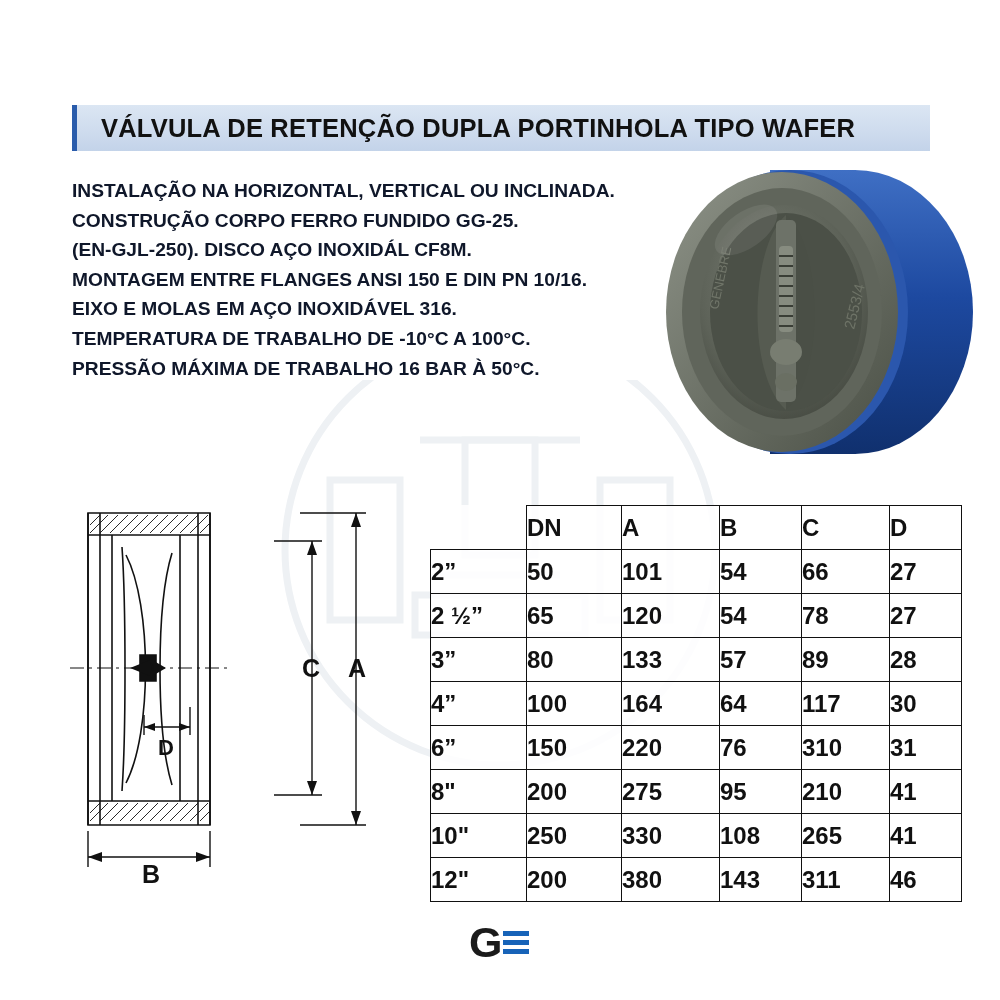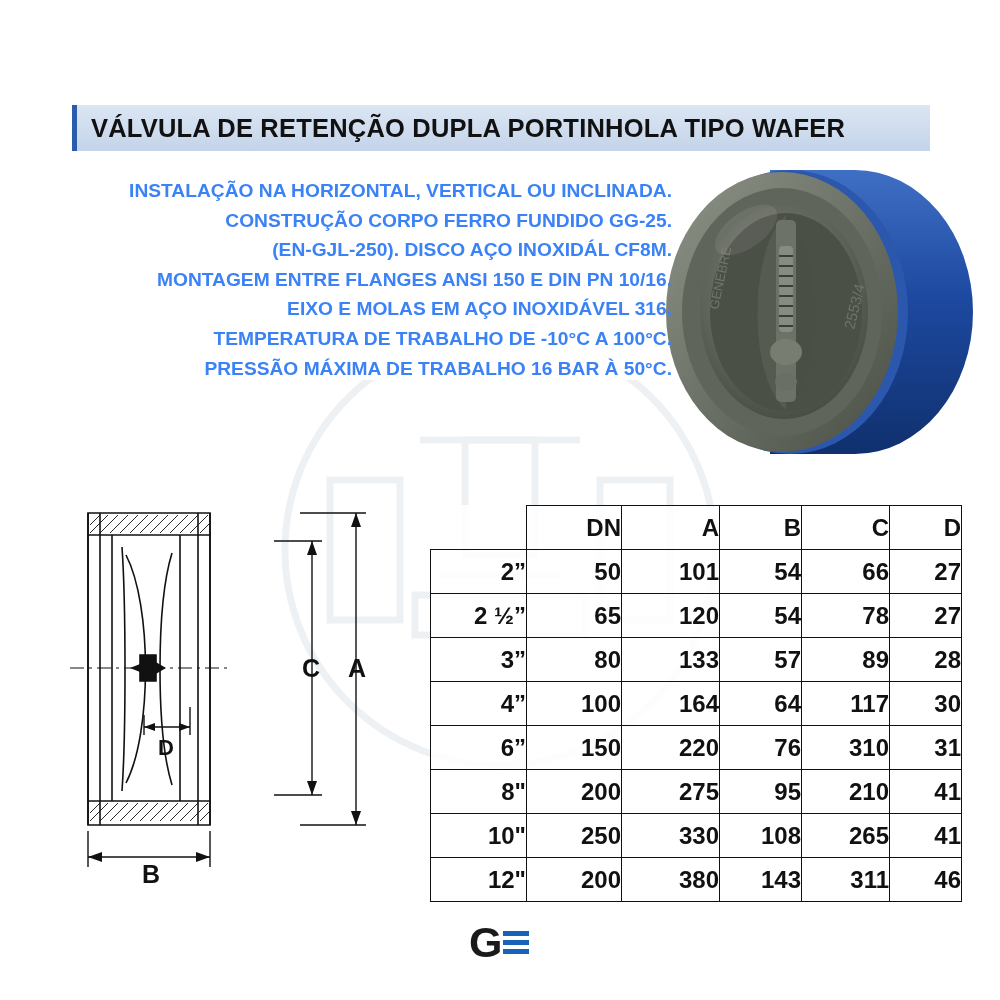--- a/index.html
+++ b/index.html
@@ -43,43 +43,42 @@
     width: 858px;
     height: 46px;
     background: linear-gradient(to bottom, #dbe6f3 0%, #cfdcee 55%, #c3d3e9 100%);
     border-left: 5px solid #2a5cab;
     box-sizing: border-box;
     display: flex;
     align-items: center;
     z-index: 2;
   }
   #title-bar .title-text {
-    padding-left: 14px;
+    padding-left: 24px;
     font-size: 25.5px;
     font-weight: bold;
     color: #111111;
     letter-spacing: 0.2px;
     white-space: nowrap;
   }
 
   
   #spec-list {
     position: absolute;
     left: 72px;
     top: 176px;
     width: 600px;
     z-index: 2;
   }
   #spec-list .spec-line {
     font-size: 19.2px;
     font-weight: bold;
-    color: #3b82f6;
+    color: #0f172a;
     line-height: 29.6px;
     white-space: nowrap;
-    text-align: right;
   }
 
   
   #product-photo {
     position: absolute;
     left: 650px;
     top: 160px;
     width: 335px;
     height: 330px;
     z-index: 1;
@@ -101,21 +100,21 @@
     left: 430px;
     top: 505px;
     width: 513px;
     border-collapse: collapse;
     background: rgba(255,255,255,0.86);
     z-index: 2;
     table-layout: fixed;
   }
   #dimension-table td, #dimension-table th {
     border: 1.6px solid #111111;
-    text-align: right;
+    text-align: left;
     font-size: 24px;
     font-weight: bold;
     color: #111111;
     height: 43px;
     padding: 0;
     font-family: "Liberation Sans", sans-serif;
   }
   #dimension-table col.c0 { width: 96px; }
   #dimension-table col.c1 { width: 95px; }
   #dimension-table col.c2 { width: 98px; }

